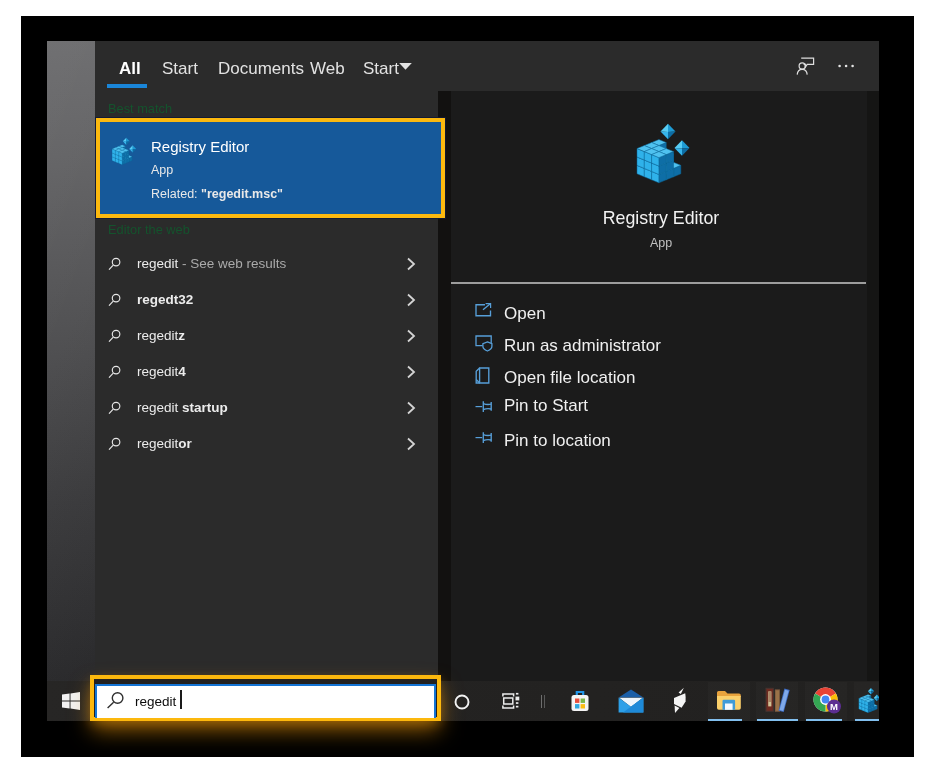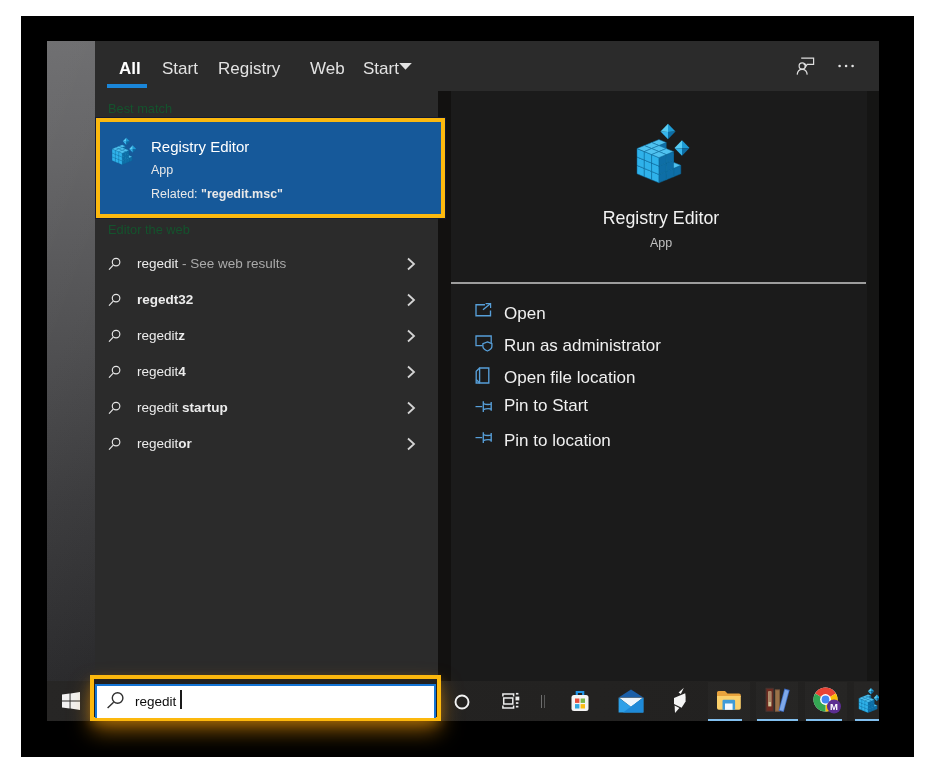--- a/index.html
+++ b/index.html
@@ -32,21 +32,21 @@
 <div id="desk"></div>
 <div id="header"></div>
 <div id="leftpanel"></div>
 <div id="gutter"></div>
 <div id="rightpane"></div>
 <div id="rightstrip"></div>
 <div id="taskbar"></div>
 
 <div class="tab" style="left:119px;font-weight:bold;color:#fff">All</div>
 <div class="tab" style="left:162px">Start</div>
-<div class="tab" style="left:218px">Registry</div>
+<div class="tab" style="left:218px">Documents</div>
 <div class="tab" style="left:310px">Web</div>
 <div class="tab" style="left:363px">Start</div>
 <svg class="abs" style="left:399px;top:63px" width="13" height="7" viewBox="0 0 13 7">
     <path d="M0.2 0 L12.8 0 L6.5 6.8 Z" fill="#e2e2e2"></path>
   </svg>
 <div class="abs" style="left:107px;top:84px;width:40px;height:4px;background:#1a86d9"></div>
 
 <svg class="abs" style="left:795px;top:55px" width="22" height="22" viewBox="0 0 22 22" fill="none" stroke="#dedede" stroke-width="1.2">
 <path d="M6.2 3.2 L18.6 3.2 L18.6 9.4 L12.2 9.4 L10.3 12.2 L10.3 9.4 L8.6 9.4" fill="#2b2b2b"></path>
 <circle cx="7.2" cy="10.9" r="3.1"></circle>

